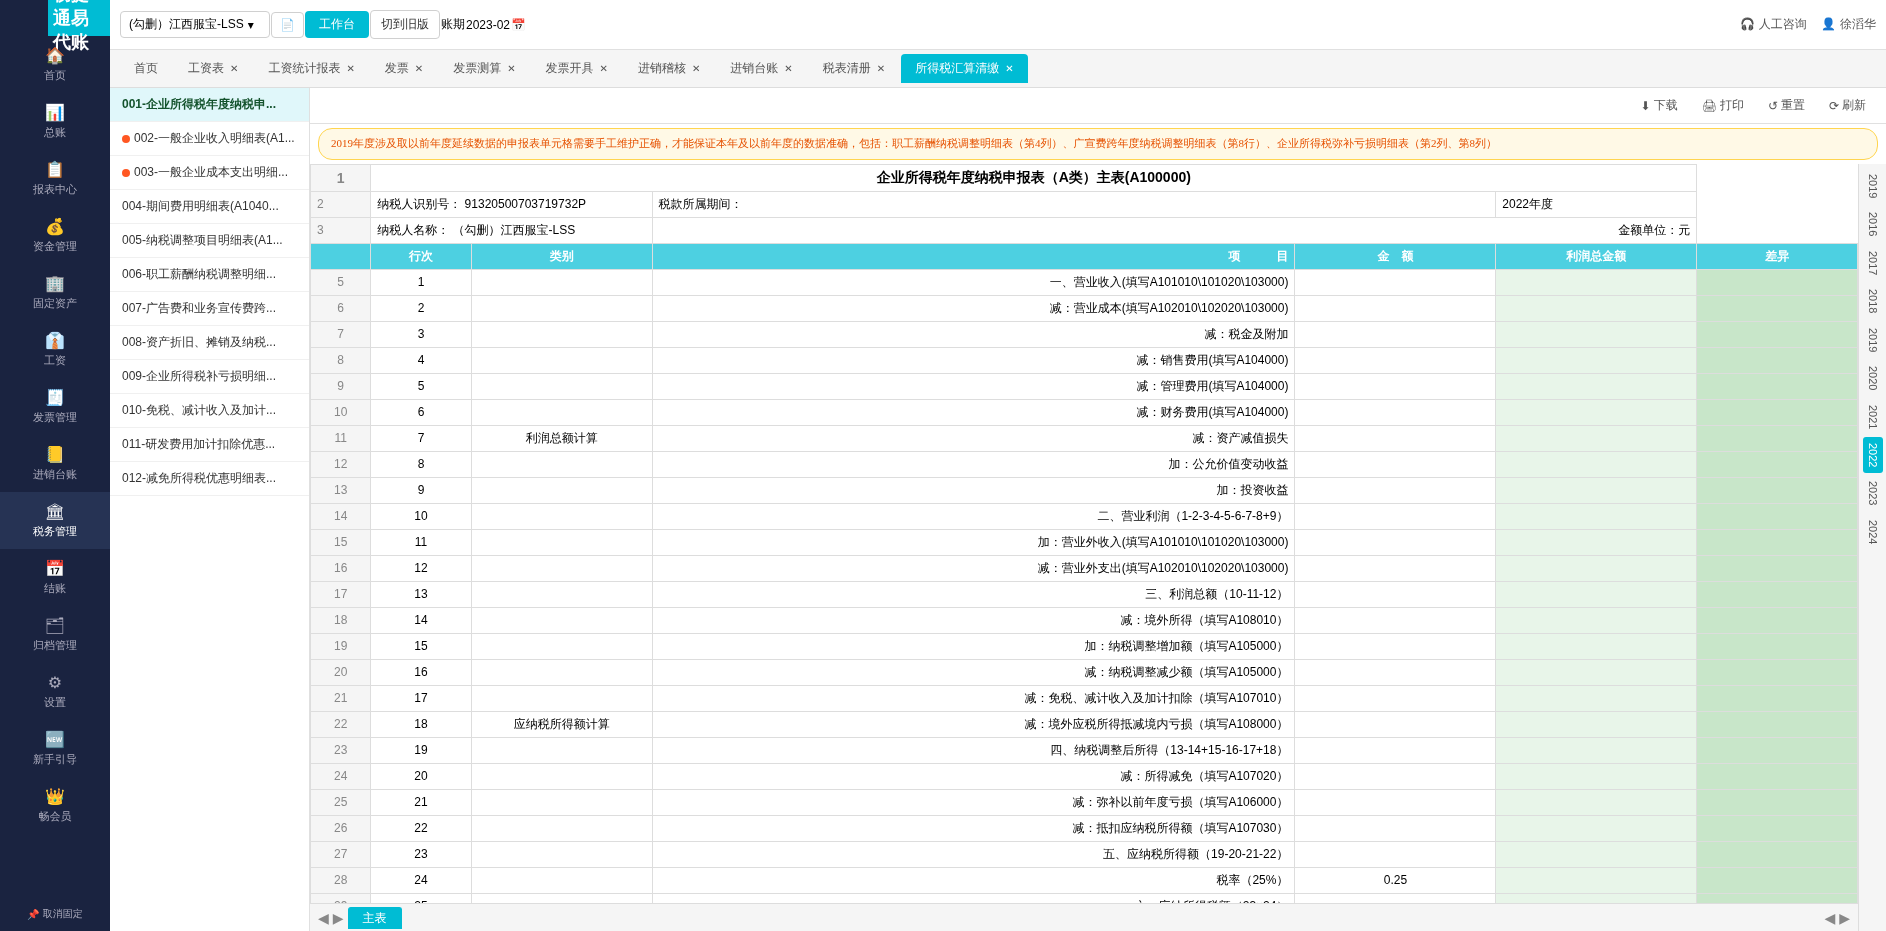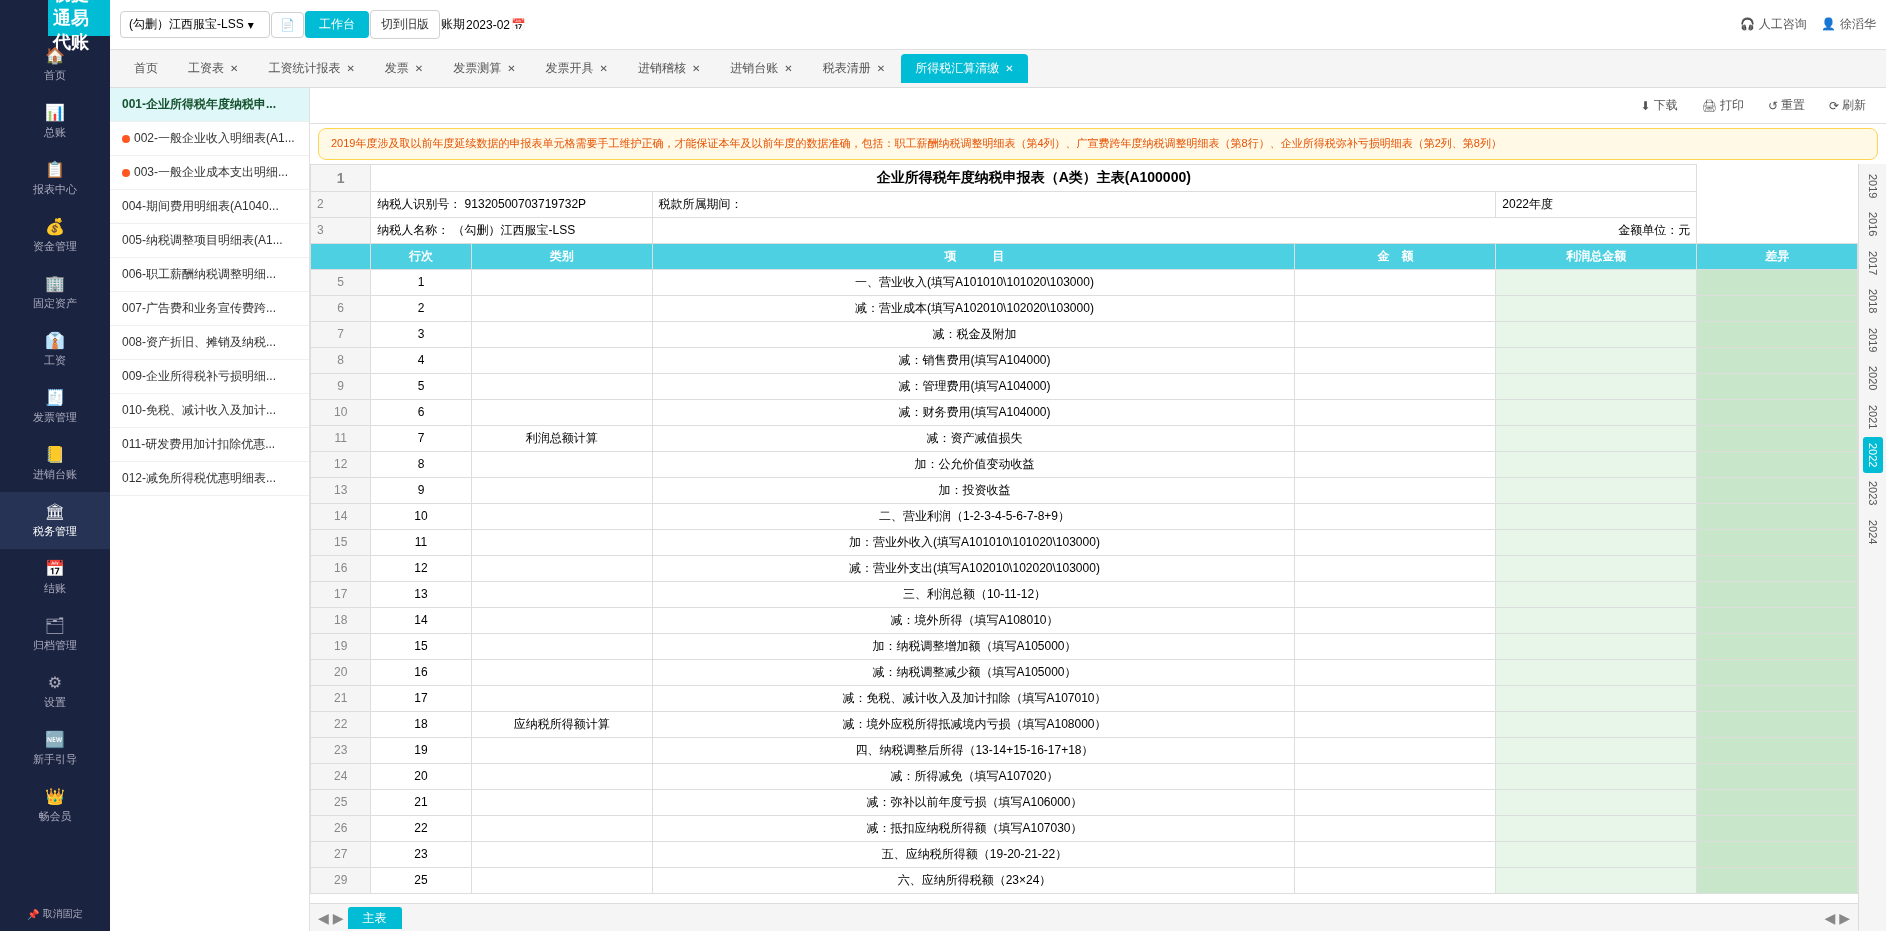--- a/index.html
+++ b/index.html
@@ -40,35 +40,35 @@
     .left-panel-item.active { background: #e0f7fa; color: #14532d; font-weight: bold; }
     .left-panel-item .dot { width: 8px; height: 8px; border-radius: 50%; display: inline-block; }
     .dot-orange { background: #ff5722; }
 
     
     .right-panel { flex: 1; display: flex; flex-direction: column; overflow: hidden; background: #fff; }
     .right-panel-toolbar { padding: 6px 12px; display: flex; align-items: center; justify-content: flex-end; gap: 8px; border-bottom: 1px solid #e0e0e0; font-size: 12px; }
     .toolbar-btn { display: flex; align-items: center; gap: 3px; cursor: pointer; color: #555; padding: 3px 8px; border-radius: 3px; }
 
     
-    .warning-bar { background: #fff9e6; border: 1px solid #ffd54f; padding: 6px 12px; font-size: 11px; color: #e65100; line-height: 1.6; margin: 4px 8px; border-radius: 8px; }
+    .warning-bar { background: #fff9e6; border: 1px solid #ffd54f; padding: 6px 12px; font-size: 11px; color: #e65100; line-height: 1.6; margin: 4px 8px; border-radius: 14px; font-family: Liberation Serif, serif; }
 
     
     .year-panel { width: 28px; background: #f5f5f5; border-left: 1px solid #ddd; display: flex; flex-direction: column; align-items: center; padding: 4px 0; font-size: 11px; color: #555; gap: 2px; overflow: hidden; }
     .year-item { writing-mode: vertical-rl; cursor: pointer; padding: 6px 4px; border-radius: 3px; font-size: 11px; }
     .year-item.active { background: #00bcd4; color: #fff; }
 
     
     .spreadsheet-container { flex: 1; overflow: auto; padding: 0; }
     .spreadsheet { border-collapse: collapse; width: 100%; min-width: 700px; }
     .spreadsheet th, .spreadsheet td { border: 1px solid #ddd; padding: 4px 6px; text-align: center; font-size: 12px; }
     .spreadsheet .row-num { background: #f5f5f5; color: #888; width: 30px; }
     .spreadsheet .col-a { width: 50px; }
     .spreadsheet .col-b { width: 90px; }
-    .spreadsheet .col-c { width: 320px; text-align: center; padding-left: 8px; }
+    .spreadsheet .col-c { width: 320px; text-align: right; padding-left: 8px; }
     .spreadsheet .col-d { width: 100px; }
     .spreadsheet .col-e { width: 100px; background-color: #c8e6c9; }
     .spreadsheet .col-f { width: 80px; background-color: #a5d6a7; }
     .title-row td { font-weight: bold; font-size: 14px; text-align: center; background: #fff; }
     .info-row td { text-align: left; background: #fff; font-size: 12px; }
     .header-row th { background: #4dd0e1 !important; color: #fff; font-weight: bold; }
     .spreadsheet td.e-col { background: #e8f5e9; }
     .spreadsheet td.f-col { background: #c8e6c9; }
 
     
@@ -525,20 +525,29 @@
                 <tr>
                   <td class="row-num">27</td>
                   <td class="col-a">23</td>
                   <td class="col-b"></td>
                   <td class="col-c">五、应纳税所得额（19-20-21-22）</td>
                   <td class="col-d"></td>
                   <td class="col-e e-col"></td>
                   <td class="col-f f-col"></td>
                 </tr>
                 <tr>
+                  <td class="row-num">28</td>
+                  <td class="col-a">24</td>
+                  <td class="col-b"></td>
+                  <td class="col-c">税率（25%）</td>
+                  <td class="col-d">0.25</td>
+                  <td class="col-e e-col"></td>
+                  <td class="col-f f-col"></td>
+                </tr>
+                <tr>
                   <td class="row-num">29</td>
                   <td class="col-a">25</td>
                   <td class="col-b"></td>
                   <td class="col-c">六、应纳所得税额（23×24）</td>
                   <td class="col-d"></td>
                   <td class="col-e e-col"></td>
                   <td class="col-f f-col"></td>
                 </tr>
               </tbody>
             </table>

